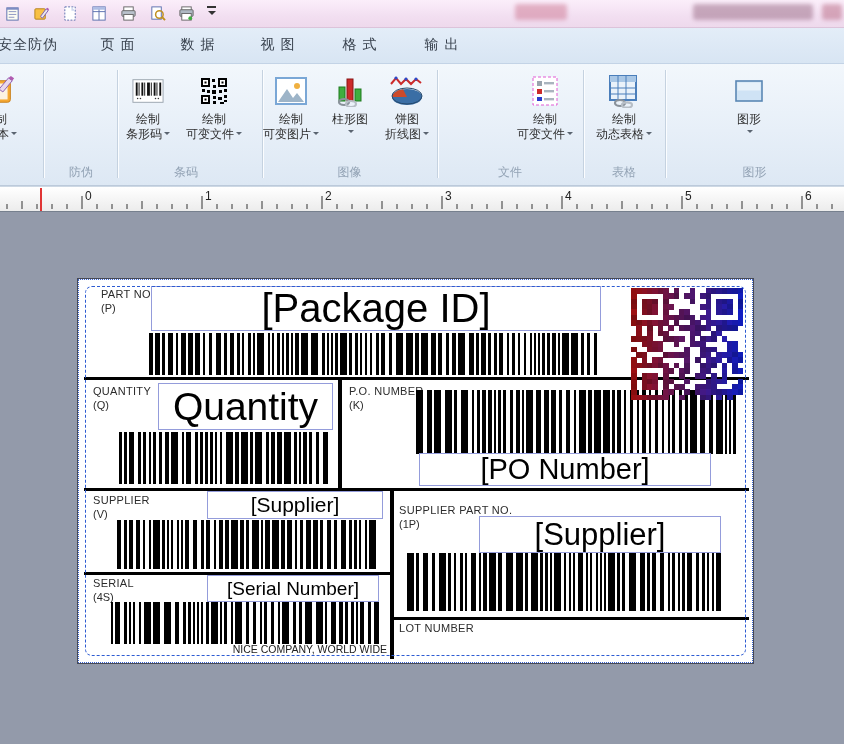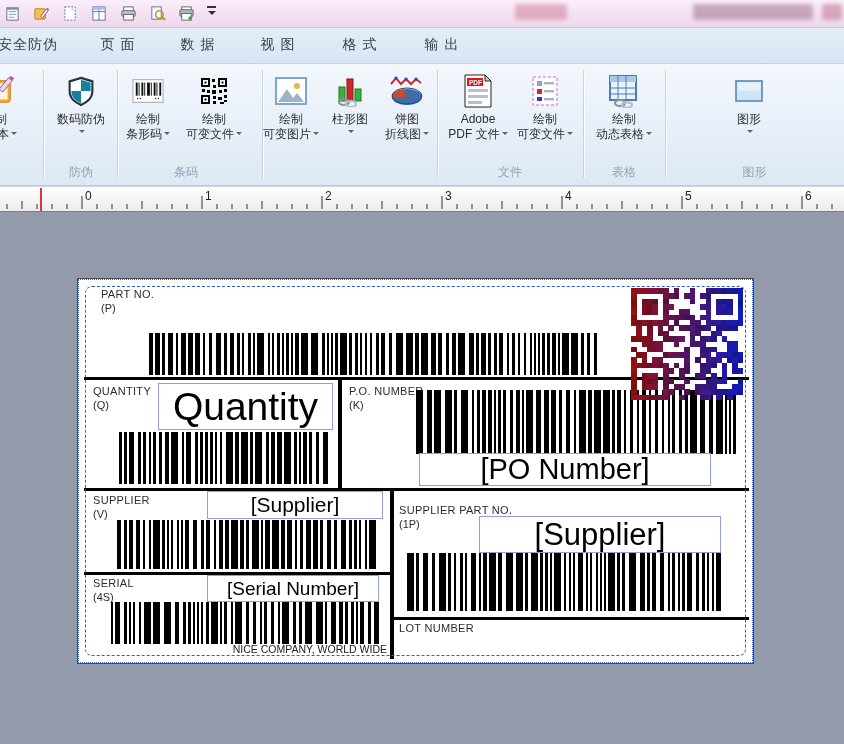--- a/index.html
+++ b/index.html
@@ -153,33 +153,20 @@
           <rect x="2" y="5" width="24" height="23" rx="3" fill="#f5a833" stroke="#c87f1a"></rect>
           <rect x="5" y="8" width="18" height="17" fill="#fdf3e3"></rect>
           <path d="M14 14 L24 2 L28 5 L18 17 Z" fill="#e8d8ee" stroke="#8a5ab0"></path>
           <path d="M24 2 L28 5 L30 2.5 L26.5 0 Z" fill="#b05ab0"></path>
         </svg>
       </span>
     <span class="l1">制</span>
     <span class="l2"><span>文本</span><span class="caret"></span></span>
   </div>
 
-  <div class="ritem" style="left:48px;width:66px">
-    <span class="icn">
-        <svg width="28" height="32" viewBox="0 0 32 34">
-          <path d="M16 2 L29 6 V17 C29 26 22 30 16 33 C10 30 3 26 3 17 V6 Z" fill="#fff" stroke="#26323e" stroke-width="2.4"></path>
-          <path d="M16 4 L27 7.5 V17 H16 Z" fill="#17809f"></path>
-          <path d="M16 17 H5 C5 25 11 28.5 16 31 Z" fill="#17809f"></path>
-        </svg>
-      </span>
-    <span class="l1">数码防伪</span>
-    <span class="l2 caret-line">
-        <span class="caret"></span>
-      </span>
-  </div>
   <div class="grouplabel" style="left:48px;width:66px">防伪</div>
 
   <div class="ritem" style="left:117px;width:62px">
     <span class="icn">
         <svg width="32" height="26" viewBox="0 0 34 26">
           <rect x="1" y="1" width="32" height="24" fill="#fff" stroke="#9aa4ae"></rect>
           <g fill="#111">
             <rect x="4" y="4" width="2" height="14"></rect>
             <rect x="7" y="4" width="1" height="14"></rect>
             <rect x="10" y="4" width="2" height="14"></rect>
@@ -273,36 +260,22 @@
           <rect x="20" y="14" width="6" height="12" fill="#3fae3f" stroke="#1e7a1e"></rect>
           <ellipse cx="9" cy="27" rx="5" ry="3" fill="none" stroke="#8a929a" stroke-width="2.2"></ellipse>
           <ellipse cx="16" cy="29" rx="5" ry="3" fill="none" stroke="#b7bec6" stroke-width="2.2"></ellipse>
         </svg>
       </span>
     <span class="l1">柱形图</span>
     <span class="l2 caret-line">
         <span class="caret"></span>
       </span>
   </div>
-
-  <div class="ritem" style="left:443px;width:70px">
-    <span class="icn">
-        <svg width="30" height="34" viewBox="0 0 30 34">
-          <path d="M2 1 H22 L28 7 V33 H2 Z" fill="#fff" stroke="#222"></path>
-          <path d="M22 1 L28 7 H22 Z" fill="#cfcfcf" stroke="#222"></path>
-          <rect x="4" y="4" width="16" height="8" fill="#e01414"></rect>
-          <text x="6" y="10.5" font-size="6.5" font-weight="bold" fill="#fff" font-family="Liberation Sans, sans-serif">PDF</text>
-          <rect x="5" y="15" width="20" height="3" fill="#b9bfc6"></rect>
-          <rect x="5" y="21" width="20" height="3" fill="#b9bfc6"></rect>
-          <rect x="5" y="27" width="14" height="3" fill="#b9bfc6"></rect>
-        </svg>
-      </span>
-    <span class="l1">Adobe</span>
-    <span class="l2"><span>PDF 文件</span><span class="caret"></span></span>
-  </div>
+  <div class="grouplabel" style="left:262px;width:175px">图像</div>
+
   <div class="ritem" style="left:511px;width:68px">
     <span class="icn">
         <svg width="30" height="32" viewBox="0 0 30 32">
           <rect x="3" y="2" width="24" height="28" fill="#fff" stroke="#e25ad4" stroke-dasharray="3 2"></rect>
           <rect x="7" y="6" width="5" height="5" fill="#9aa4ae"></rect>
           <rect x="7" y="14" width="5" height="5" fill="#cc2a2a"></rect>
           <rect x="7" y="22" width="5" height="4" fill="#2a3bcc"></rect>
           <rect x="14" y="7" width="10" height="2.4" fill="#aab4be"></rect>
           <rect x="14" y="15" width="10" height="2.4" fill="#aab4be"></rect>
           <rect x="14" y="23" width="10" height="2.4" fill="#aab4be"></rect>
@@ -420,20 +393,21 @@
 
     <div class="divider" style="left:5px;top:97px;width:665px;height:3px"></div>
     <div class="divider" style="left:5px;top:208px;width:665px;height:3px"></div>
     <div class="divider" style="left:259px;top:97px;width:4px;height:114px"></div>
     <div class="divider" style="left:311px;top:208px;width:4px;height:171px"></div>
     <div class="divider" style="left:5px;top:292px;width:306px;height:3px"></div>
     <div class="divider" style="left:315px;top:337px;width:355px;height:3px"></div>
 
     <div class="cap" style="left:22px;top:8px">PART NO.</div>
     <div class="code" style="left:22px;top:22px">(P)</div>
+    <div class="tbox" style="left:72px;top:6px;width:450px;height:45px;font-size:40px">[Package ID]</div>
     <div class="barcode" style="left:70px;top:53px;width:450px;height:42px">
         <i style="left:0px;width:4px"></i>
         <i style="left:6px;width:5px"></i>
         <i style="left:13px;width:3px"></i>
         <i style="left:19px;width:5px"></i>
         <i style="left:27px;width:2px"></i>
         <i style="left:32px;width:5px"></i>
         <i style="left:39px;width:5px"></i>
         <i style="left:46px;width:5px"></i>
         <i style="left:54px;width:2px"></i>

